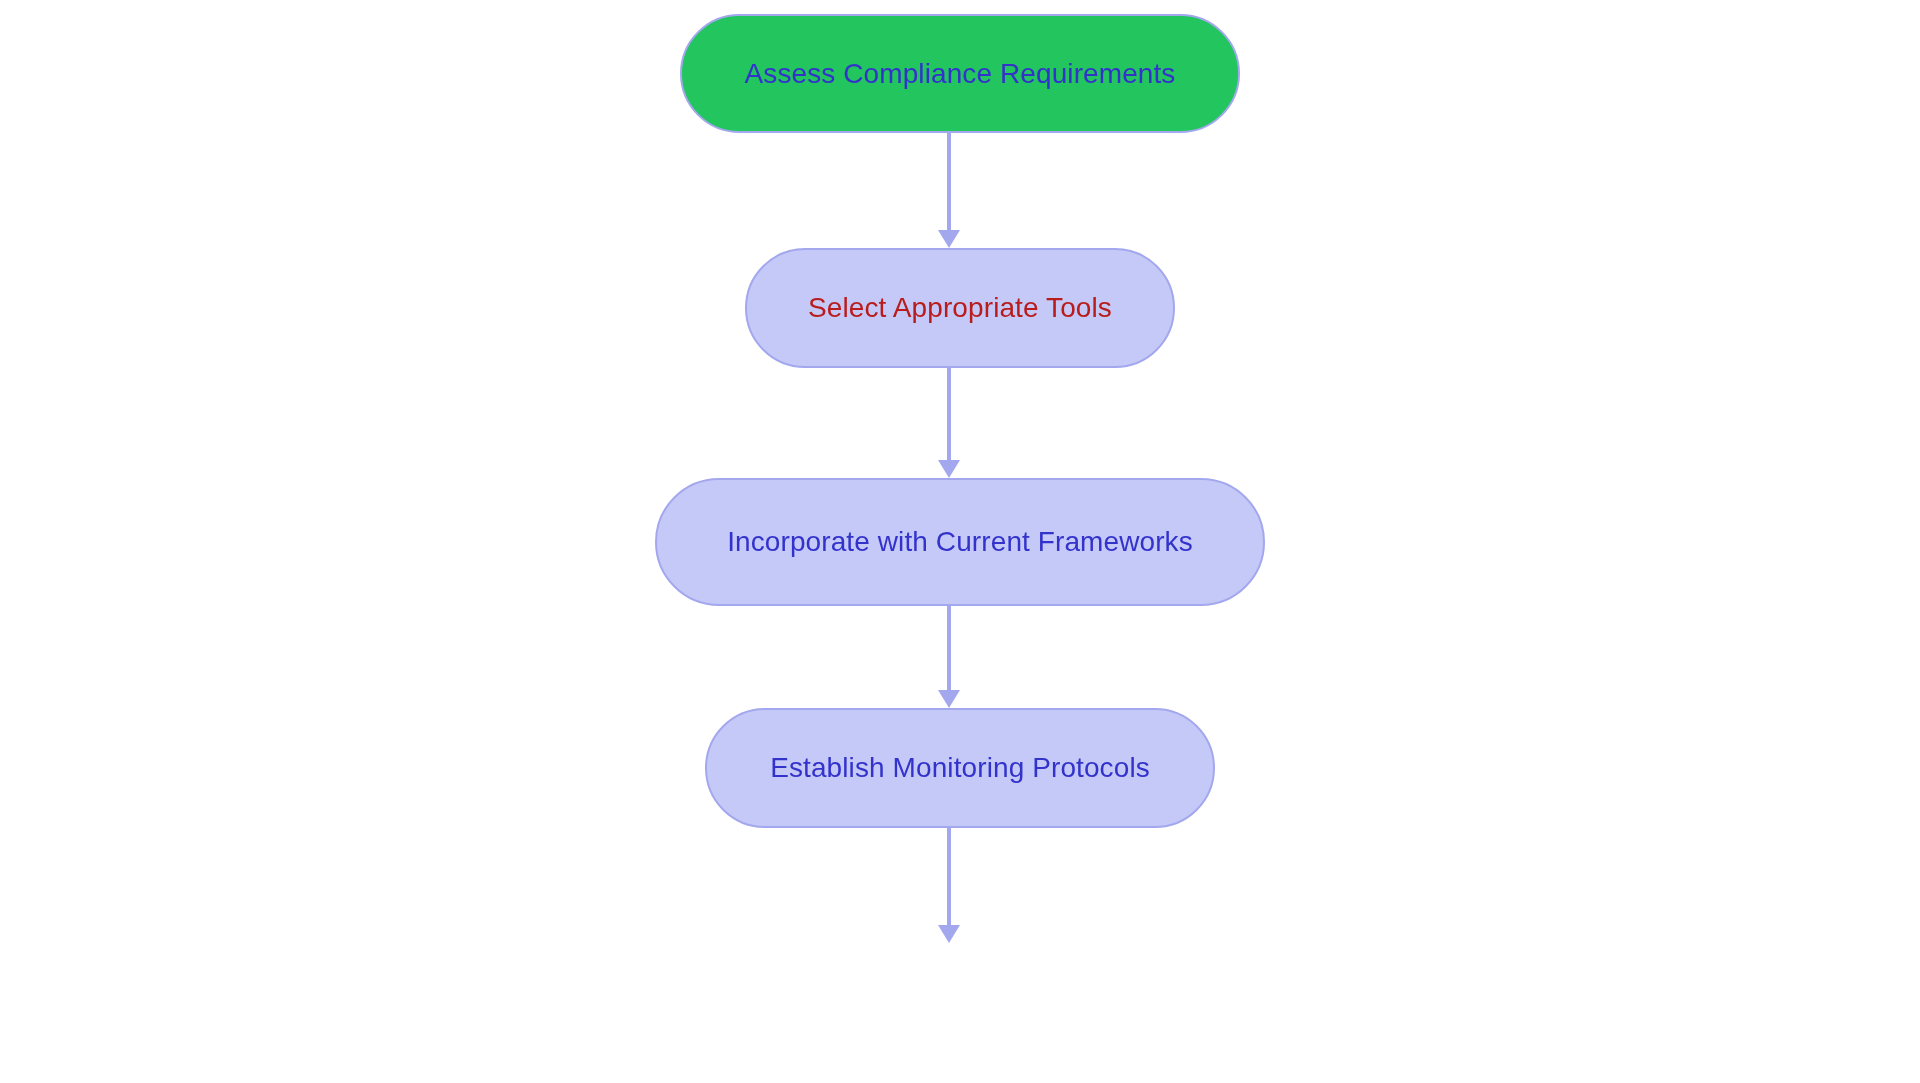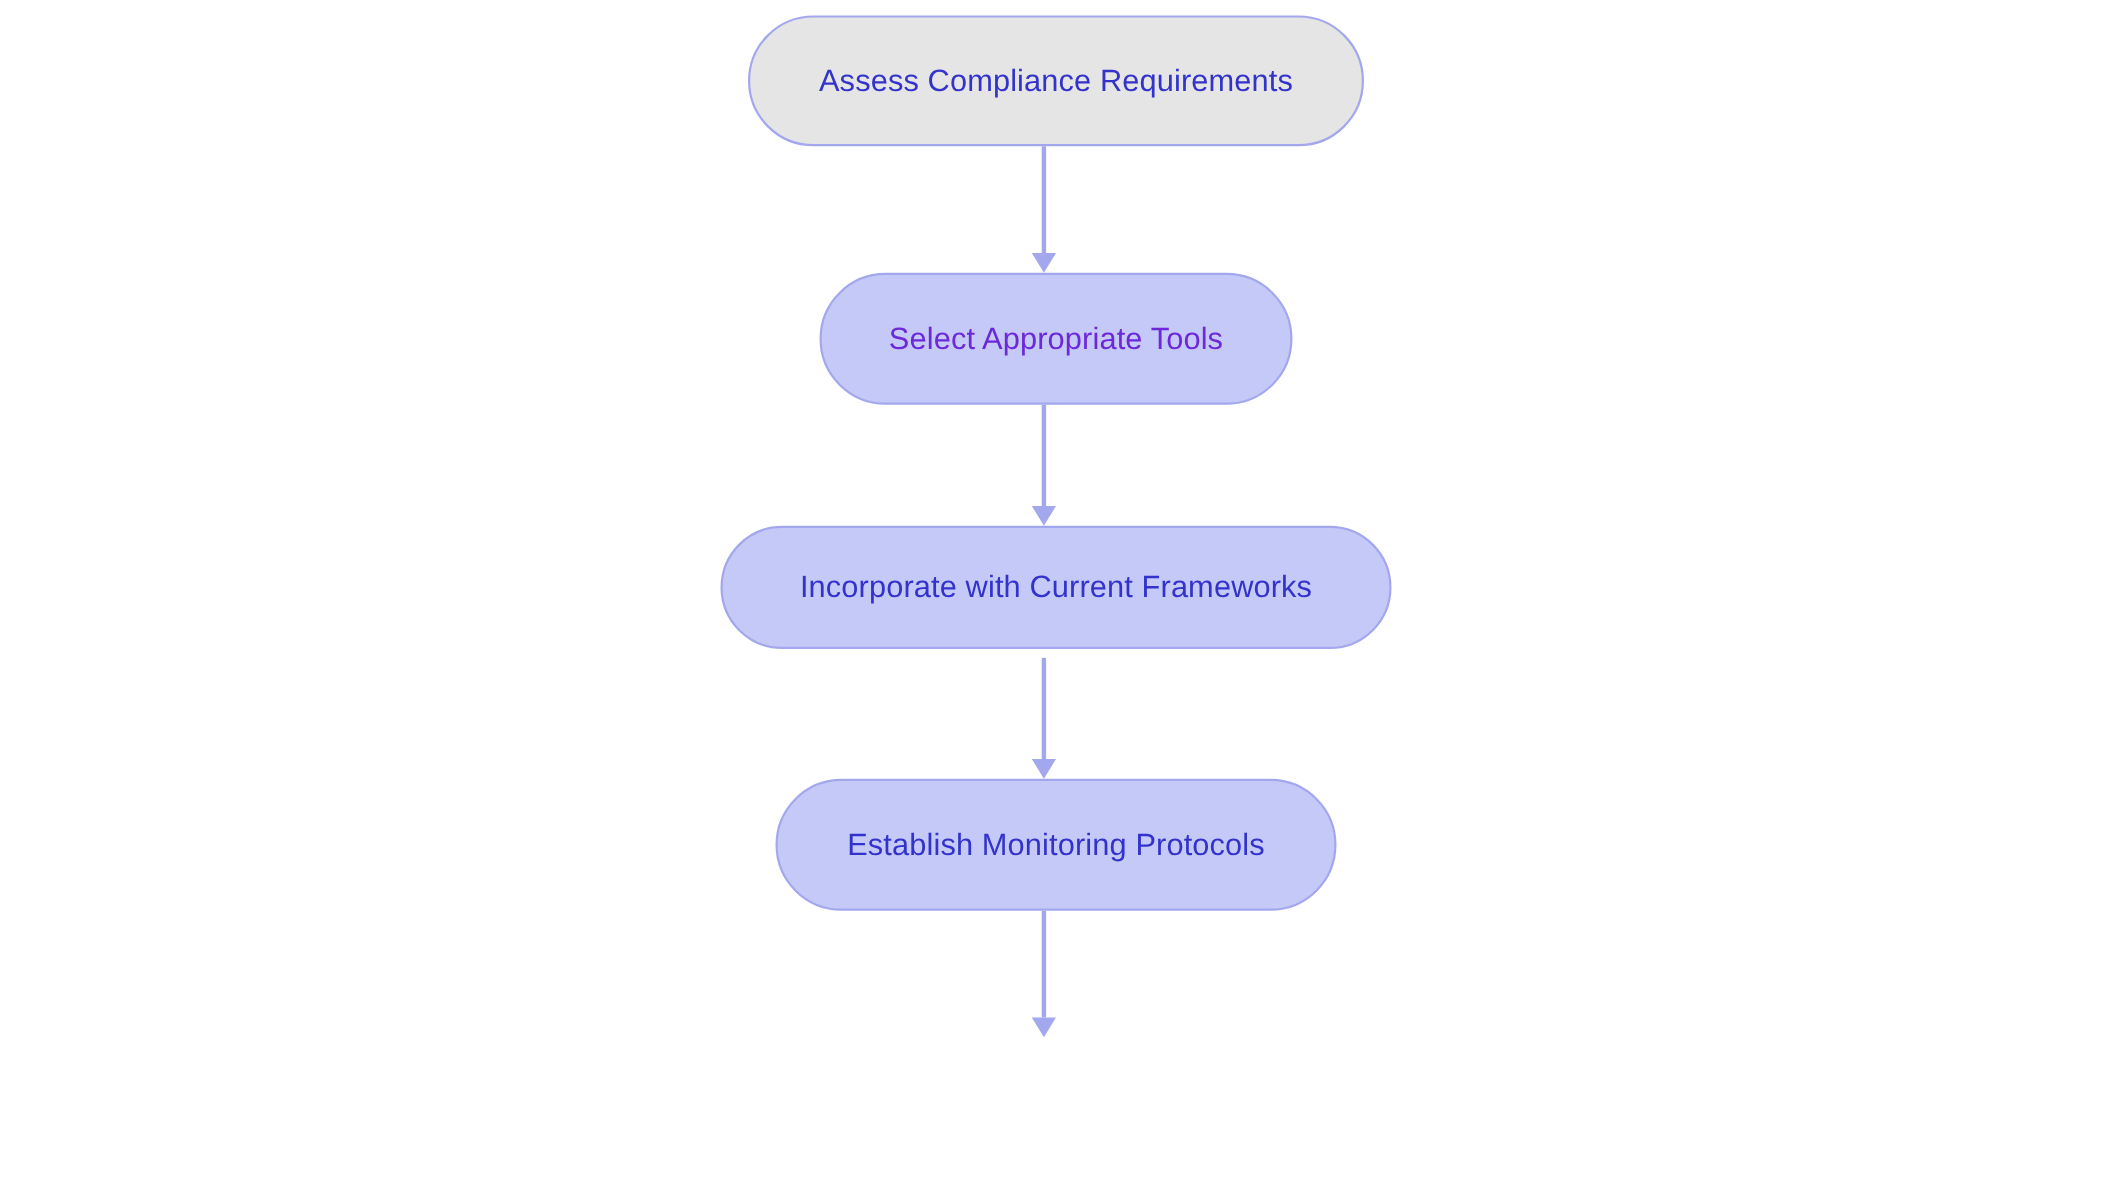--- a/index.html
+++ b/index.html
@@ -75,25 +75,25 @@
         <rect x="9" y="0" width="4" height="92" fill="#a3a8ee"></rect>
         <polygon points="0,92 22,92 11,110" fill="#a3a8ee"></polygon>
       </svg>
     </div>
     <div class="flow-arrow" style="left: 938px; top: 828px; width: 22px; height: 115px;">
       <svg width="22" height="115" viewBox="0 0 22 115">
         <rect x="9" y="0" width="4" height="97" fill="#a3a8ee"></rect>
         <polygon points="0,97 22,97 11,115" fill="#a3a8ee"></polygon>
       </svg>
     </div>
-    <div class="flow-node" style="left: 680px; top: 14px; width: 560px; height: 119px; background: #e5e5e5; border-color: rgb(163, 168, 238);">
+    <div class="flow-node" style="left: 680px; top: 14px; width: 560px; height: 119px; background: #22c55e; border-color: rgb(163, 168, 238);">
       <span class="flow-node-label" style="color: rgb(51, 51, 204);">Assess Compliance Requirements</span>
     </div>
     <div class="flow-node" style="left: 745px; top: 248px; width: 430px; height: 120px; background: rgb(197, 201, 247); border-color: rgb(163, 168, 238);">
-      <span class="flow-node-label" style="color: #6d28d9;">Select Appropriate Tools</span>
+      <span class="flow-node-label" style="color: #b91c1c;">Select Appropriate Tools</span>
     </div>
-    <div class="flow-node" style="left: 655px; top: 478px; width: 610px; height: 112px; background: rgb(197, 201, 247); border-color: rgb(163, 168, 238);">
+    <div class="flow-node" style="left: 655px; top: 478px; width: 610px; height: 128px; background: rgb(197, 201, 247); border-color: rgb(163, 168, 238);">
       <span class="flow-node-label" style="color: rgb(51, 51, 204);">Incorporate with Current Frameworks</span>
     </div>
     <div class="flow-node" style="left: 705px; top: 708px; width: 510px; height: 120px; background: rgb(197, 201, 247); border-color: rgb(163, 168, 238);">
       <span class="flow-node-label" style="color: rgb(51, 51, 204);">Establish Monitoring Protocols</span>
     </div>
   </div>
 
 </body></html>

